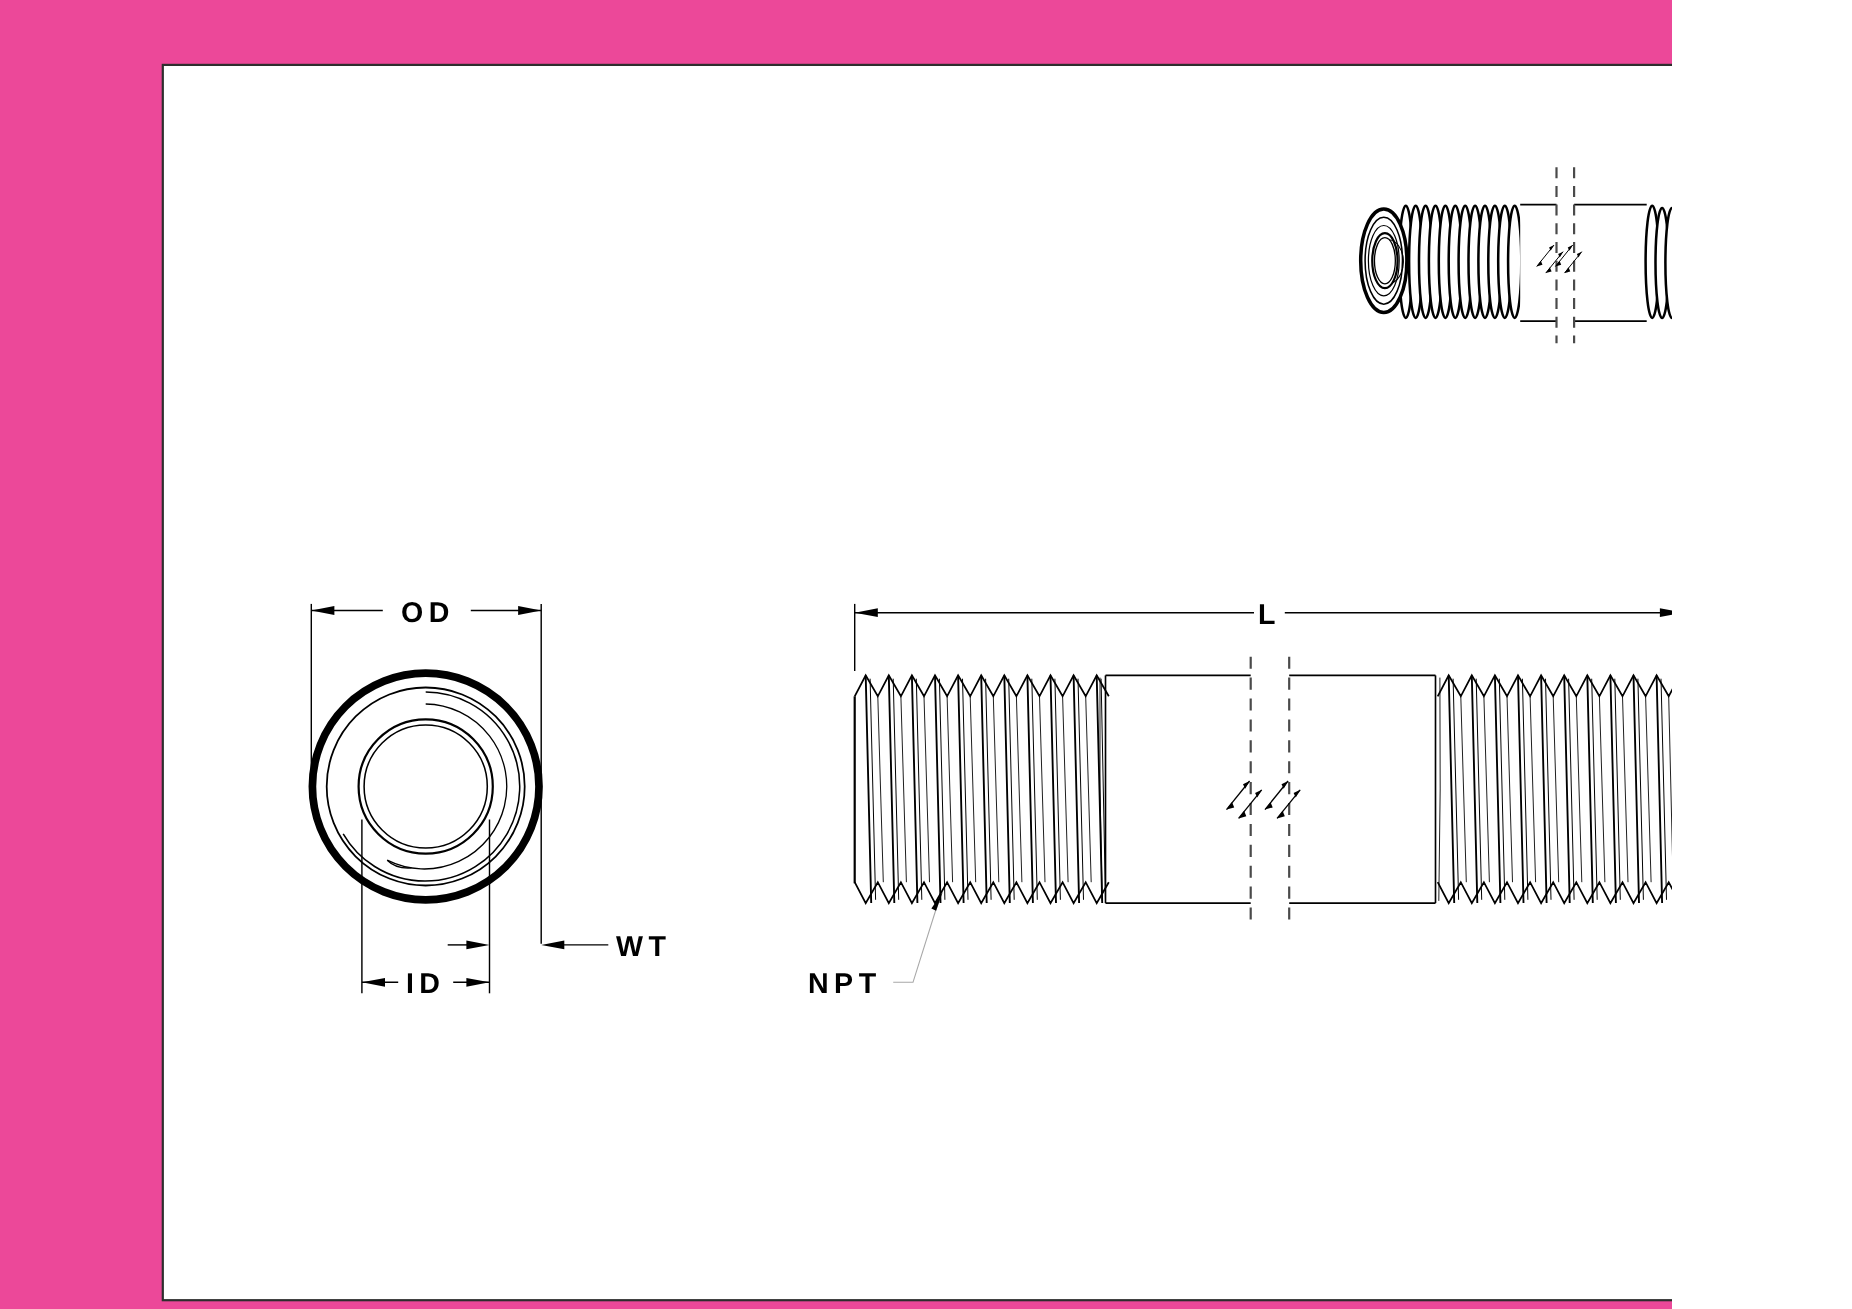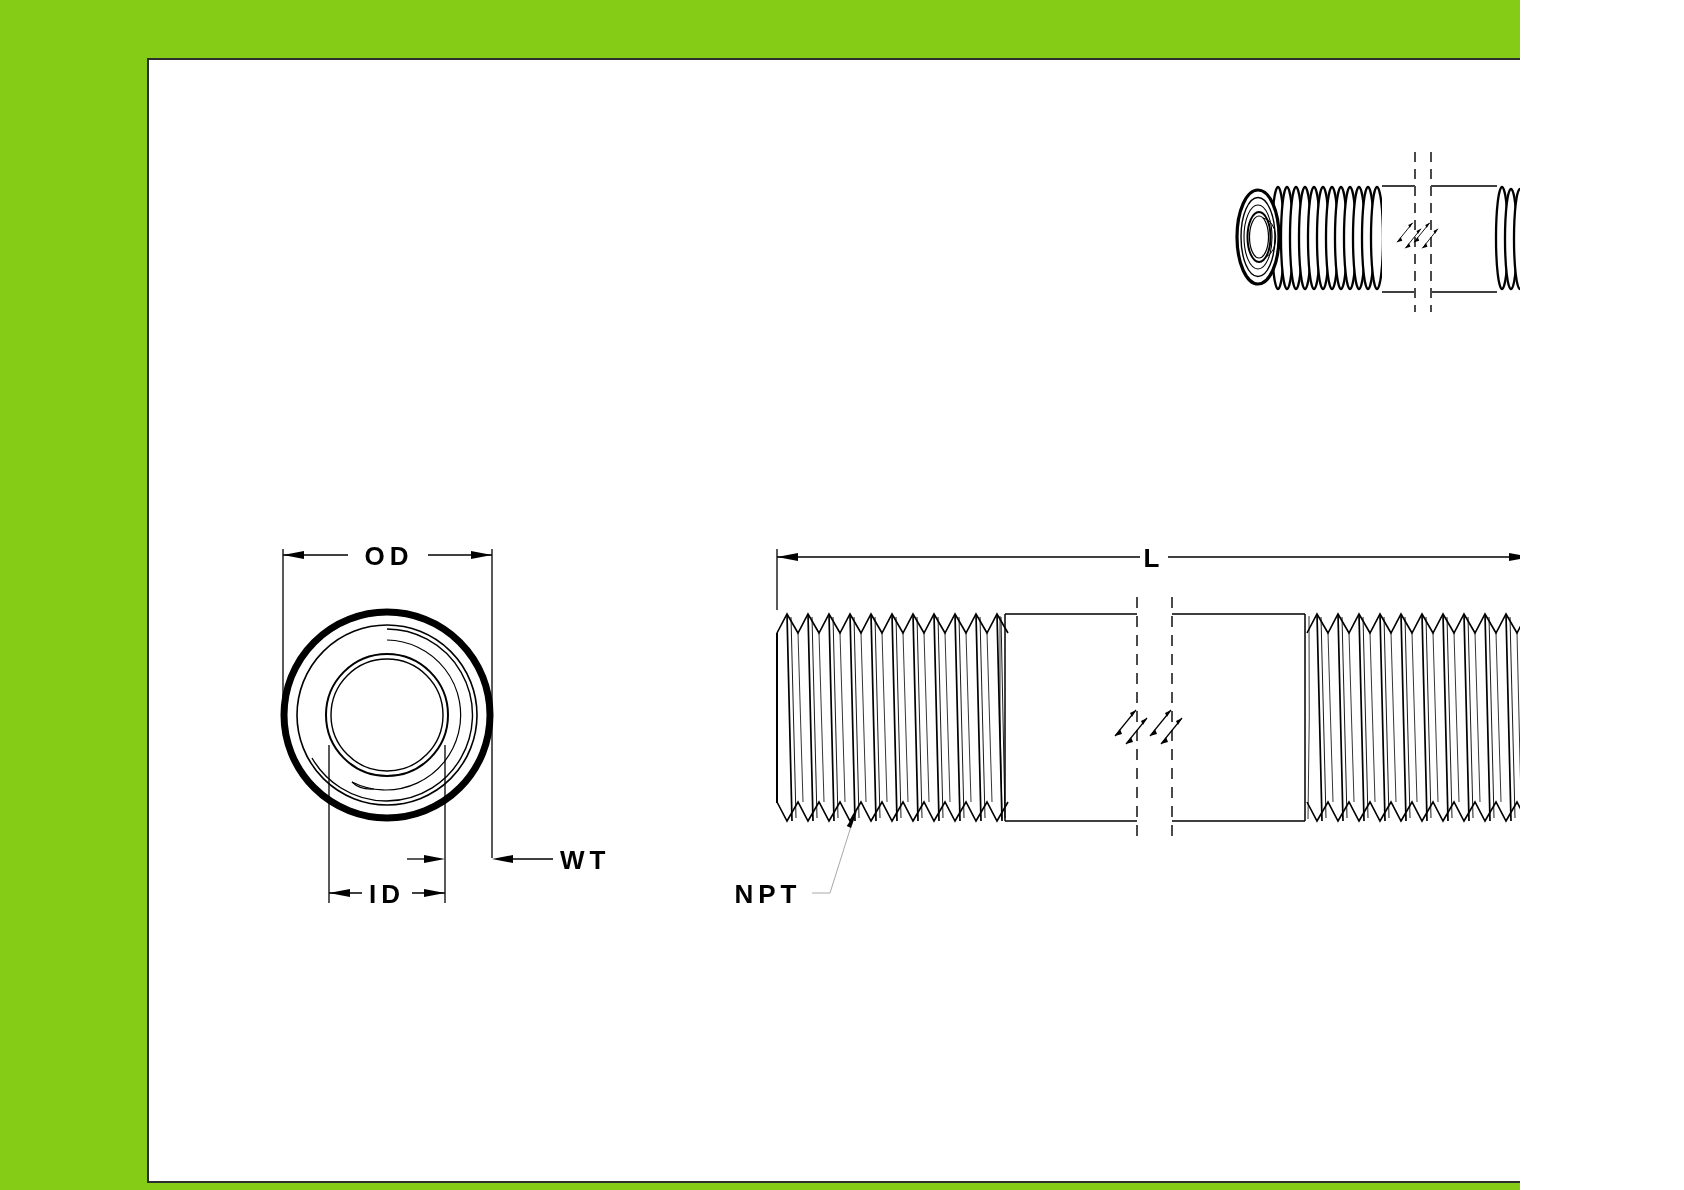--- a/index.html
+++ b/index.html
@@ -1,16 +1,16 @@
 <!DOCTYPE html>
 <html><head>
 <meta charset="utf-8">
 <style>
   html,body{margin:0;padding:0;background:#fff;}
-  .stage{position:relative;width:1520px;height:1190px;background:#84cc16;overflow:hidden;}
+  .stage{position:relative;width:1520px;height:1190px;background:#ec4899;overflow:hidden;}
   svg{position:absolute;left:0;top:0;}
   .lbl{font-family:"Liberation Sans",sans-serif;font-weight:bold;font-size:26px;
        letter-spacing:5px;fill:#000;}
   .thin{stroke:#000;fill:none;}
 </style>
 </head>
 <body>
 
 <div class="stage">
 <svg width="1684" height="1190" viewBox="0 0 1684 1190">

